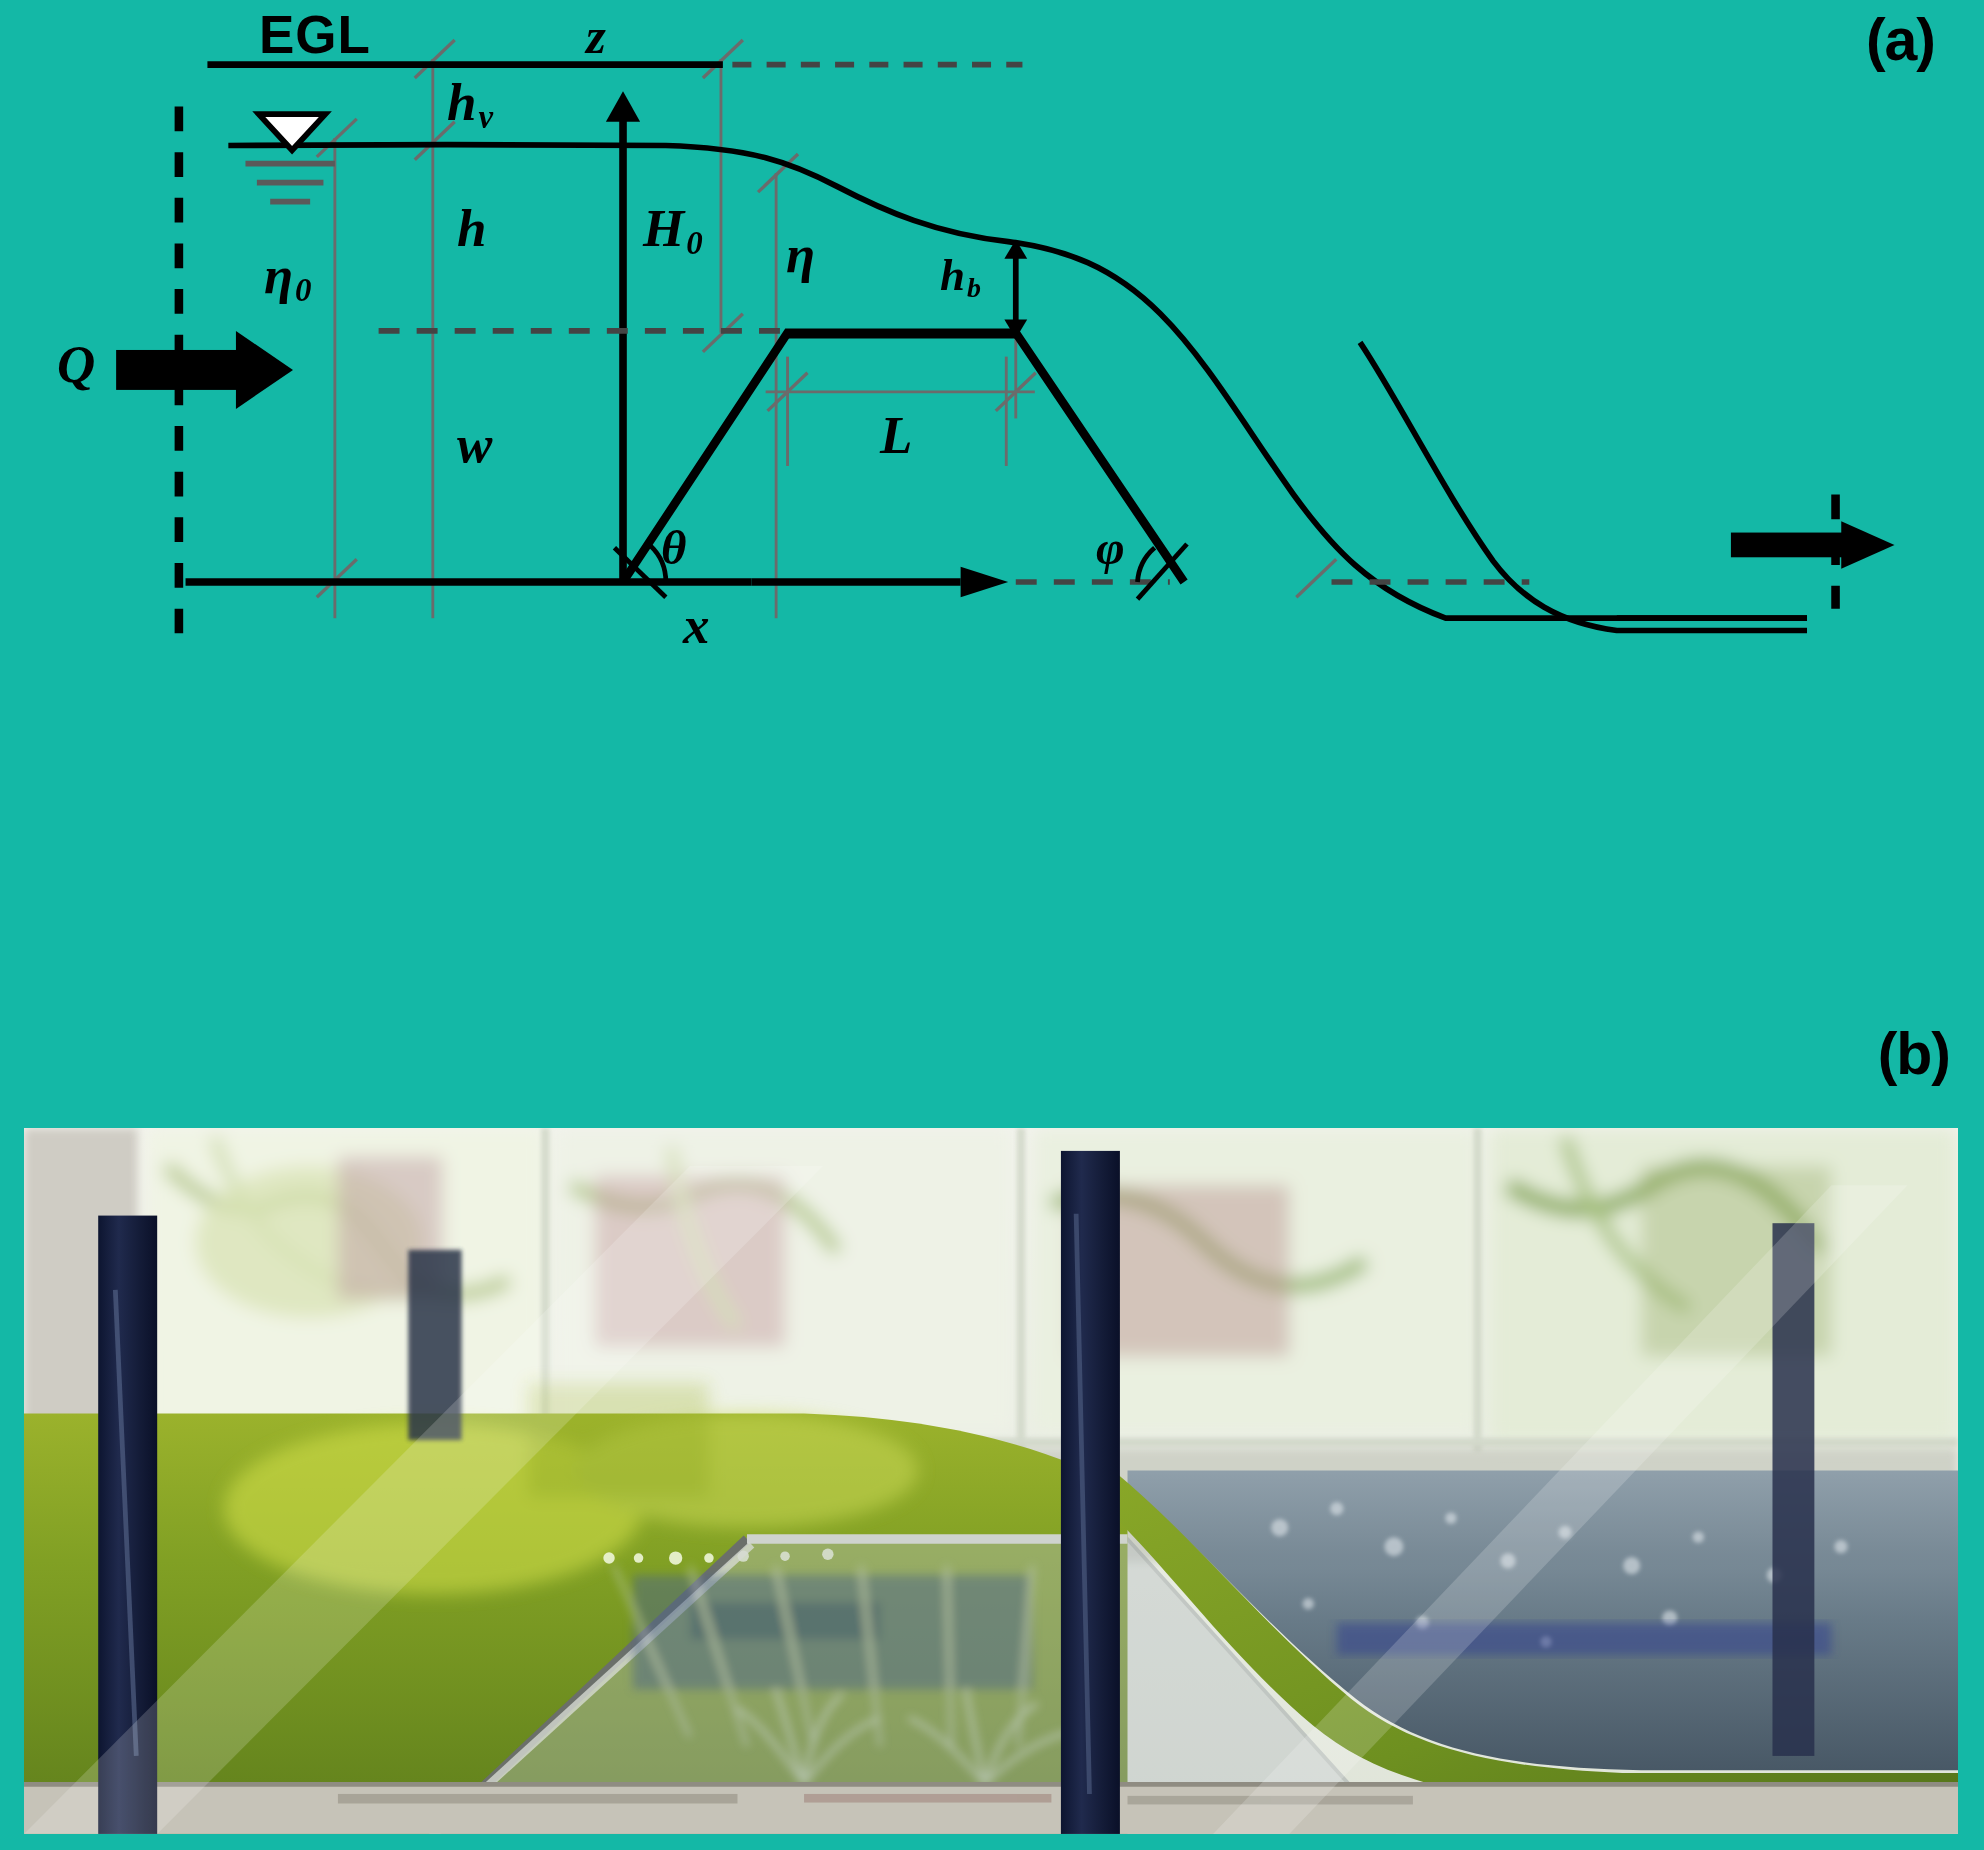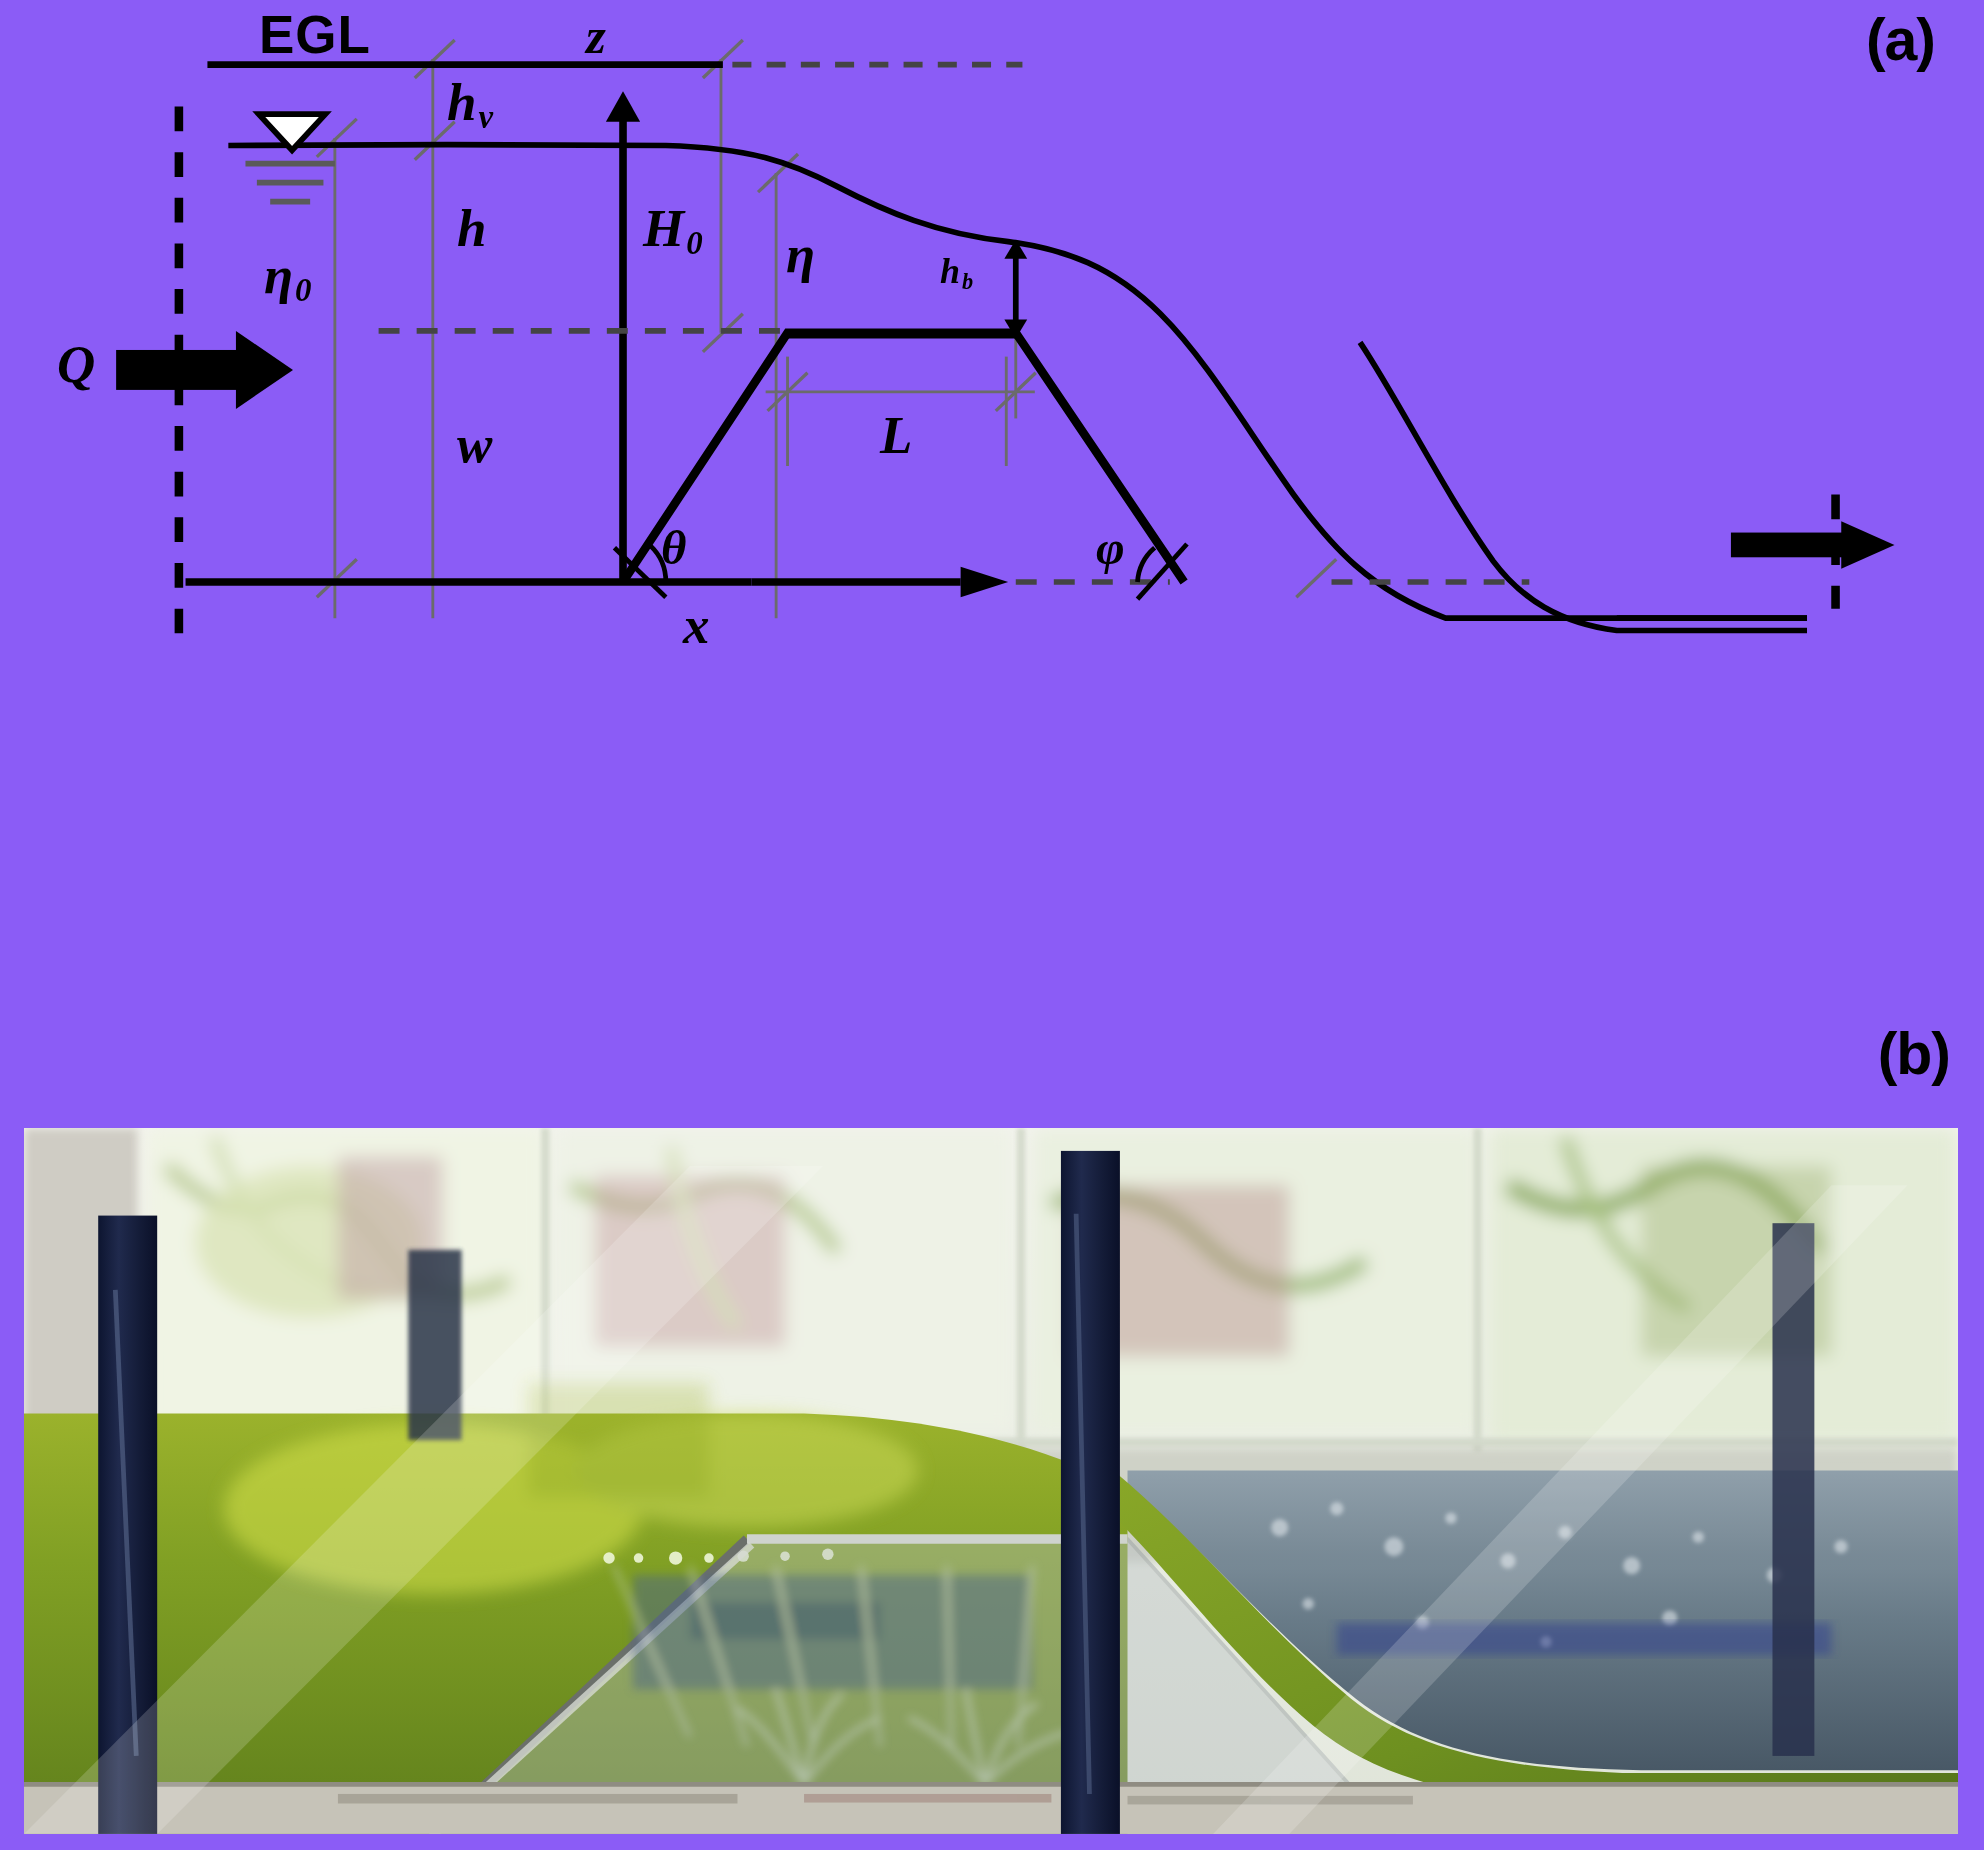--- a/index.html
+++ b/index.html
@@ -1,19 +1,19 @@
 <!DOCTYPE html>
 <html style="font-size:15px"><head>
 <meta charset="utf-8">
 <style>
   html,body{margin:0;padding:0;background:#ffffff;}
   body{width:1984px;height:1851px;position:relative;
        font-family:"Liberation Sans", sans-serif;overflow:hidden;}
 
-  .figure-root{position:absolute;left:0;top:0;width:1984px;height:1851px;background:#8b5cf6;}
+  .figure-root{position:absolute;left:0;top:0;width:1984px;height:1851px;background:#14b8a6;}
 
   
   .panel-label{position:absolute;font-weight:bold;color:#000;}
   #panel-a-label{right:49px;top:5.7px;font-size:59px;letter-spacing:-1px;}
   #panel-b-label{right:34px;top:1020px;font-size:59px;letter-spacing:-1px;}
 
   
   #panel-a{position:absolute;left:0;top:0;width:1984px;height:951px;}
   #schematic-svg{position:absolute;left:0;top:0;}
 
@@ -24,21 +24,21 @@
              margin-left:1.9px;display:inline-block;}
 
   #label-egl{left:259px;top:7.6px;font-size:53px;font-style:normal;
              font-family:"Liberation Sans",sans-serif;letter-spacing:1px;}
   #label-z{left:586px;top:11.4px;font-size:51px;}
   #label-hv{left:447px;top:76px;font-size:53px;}
   #label-h{left:457px;top:202px;font-size:53px;}
   #label-eta0{left:264px;top:249px;font-size:53px;text-align:center;}
   #label-H0{left:643px;top:202px;font-size:53px;}
   #label-eta{left:786px;top:228px;font-size:53px;}
-  #label-hb{left:940px;top:253px;font-size:36px;}
+  #label-hb{left:940px;top:253px;font-size:45px;}
   #label-w{left:457px;top:418px;font-size:53px;}
   #label-L{left:880px;top:409px;font-size:53px;}
   #label-Q{left:57px;top:338px;font-size:53px;}
   #label-theta{left:661px;top:523px;font-size:49px;}
   #label-x{left:683px;top:599px;font-size:53px;}
   #label-phi{left:1096px;top:523px;font-size:49px;}
 
   
   #panel-b{position:absolute;left:24px;top:1128px;width:1934px;height:706px;
            overflow:hidden;background:#ffffff;}

